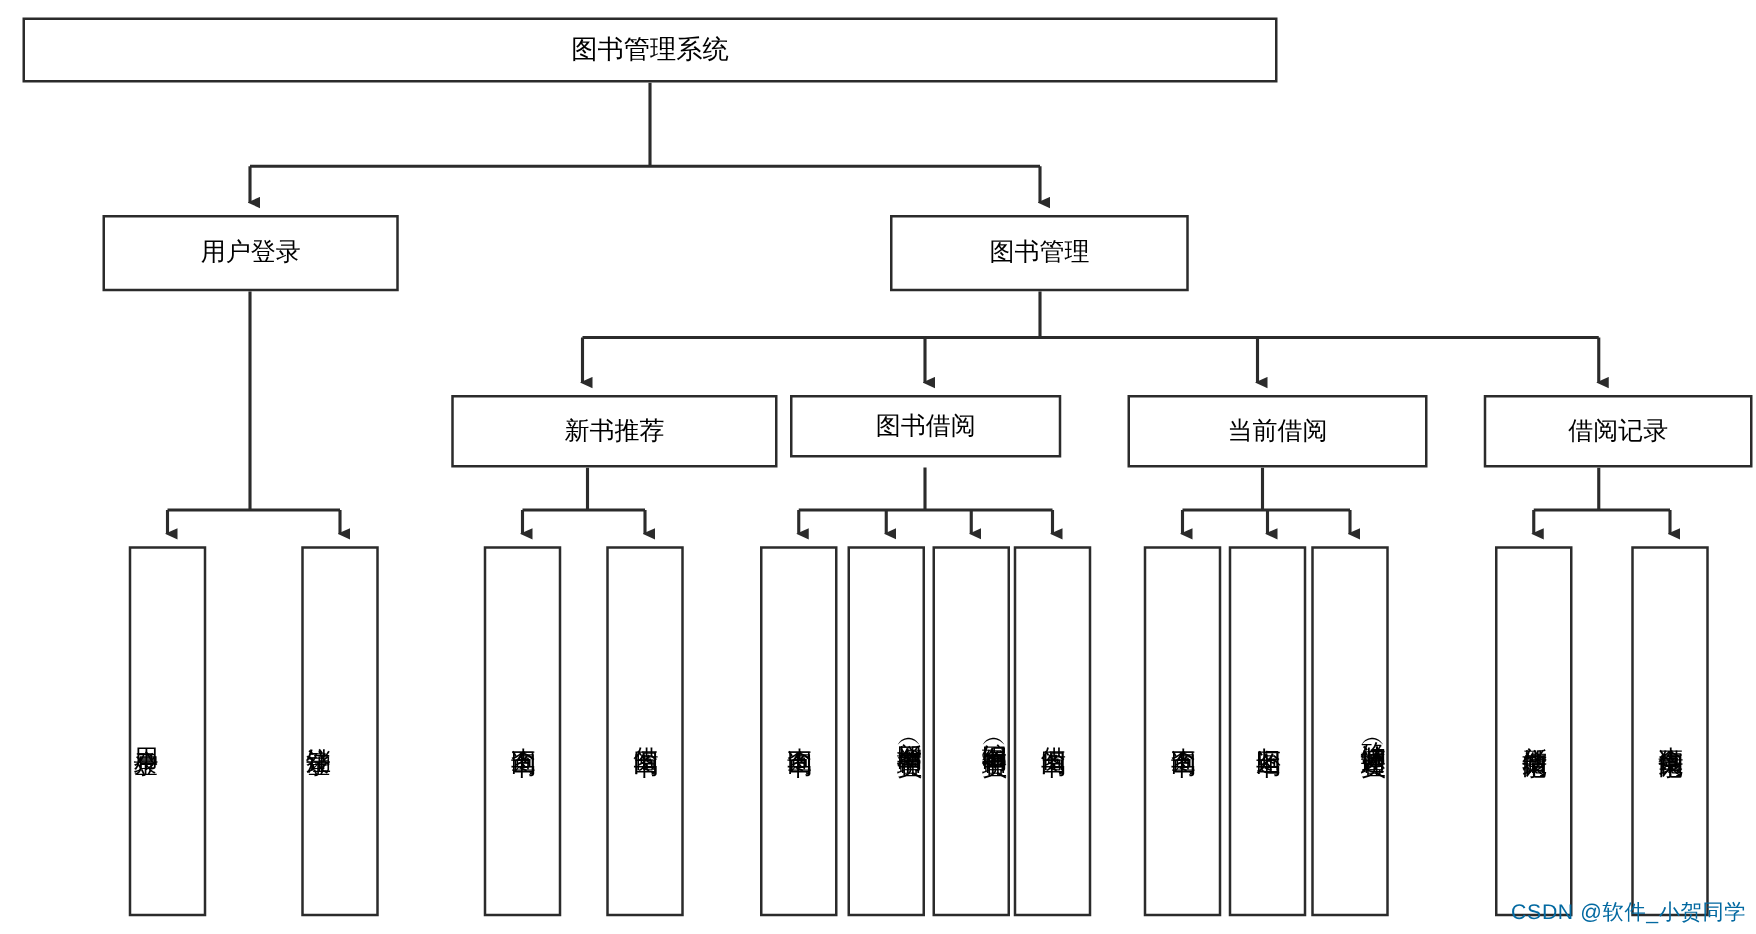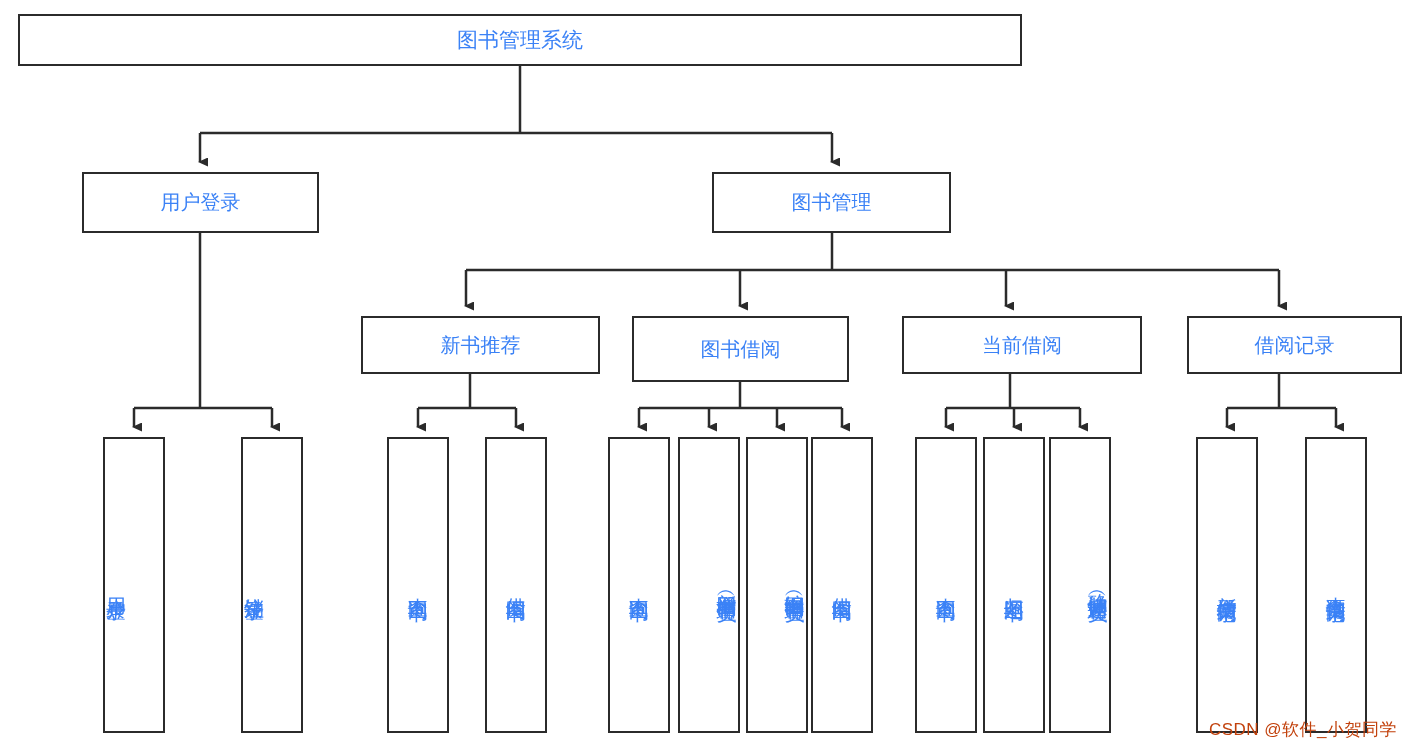--- a/index.html
+++ b/index.html
@@ -26,21 +26,21 @@
     pointer-events: none;
   }
   .node {
     position: absolute;
     box-sizing: border-box;
     border: 2px solid #2b2b2b;
     background: #ffffff;
     display: flex;
     align-items: center;
     justify-content: center;
-    color: #3b82f6;
+    color: #000000;
     line-height: 1.12;
   }
   .node.root {
     font-size: 21px;
   }
   .node.level2 {
     font-size: 20px;
   }
   .node.leaf {
     writing-mode: vertical-rl;
@@ -62,21 +62,21 @@
     justify-content: center;
   }
   .leaf-text {
     display: block;
   }
   .watermark {
     position: absolute;
     right: 8px;
     bottom: 6px;
     font-size: 17px;
-    color: #c2410c;
+    color: #0369a1;
     letter-spacing: 0.5px;
     white-space: nowrap;
   }
 </style>
 </head>
 <body>
 
 <div id="canvas">
 
   <svg id="connectors" viewBox="0 0 1405 747">
@@ -133,24 +133,24 @@
     <span>图书管理系统</span>
   </div>
 
   <div class="node level2" style="left:82px; top:172px; width:237px; height:61px;">
     <span>用户登录</span>
   </div>
   <div class="node level2" style="left:712px; top:172px; width:239px; height:61px;text-align:right;">
     <span>图书管理</span>
   </div>
 
-  <div class="node level2" style="left:361px; top:316px; width:239px; height:58px;">
+  <div class="node level2" style="left:361px; top:316px; width:261px; height:58px;">
     <span>新书推荐</span>
   </div>
-  <div class="node level2" style="left:632px; top:316px; width:217px; height:66px;">
+  <div class="node level2" style="left:632px; top:316px; width:217px; height:50px;">
     <span>图书借阅</span>
   </div>
   <div class="node level2" style="left:902px; top:316px; width:240px; height:58px;">
     <span>当前借阅</span>
   </div>
   <div class="node level2" style="left:1171px; top:316px; width:215px; height:58px;margin-left:16px;">
     <span>借阅记录</span>
   </div>
 
   <div class="node leaf v-bottom" style="left:103px; top:437px; width:62px; height:296px;">

